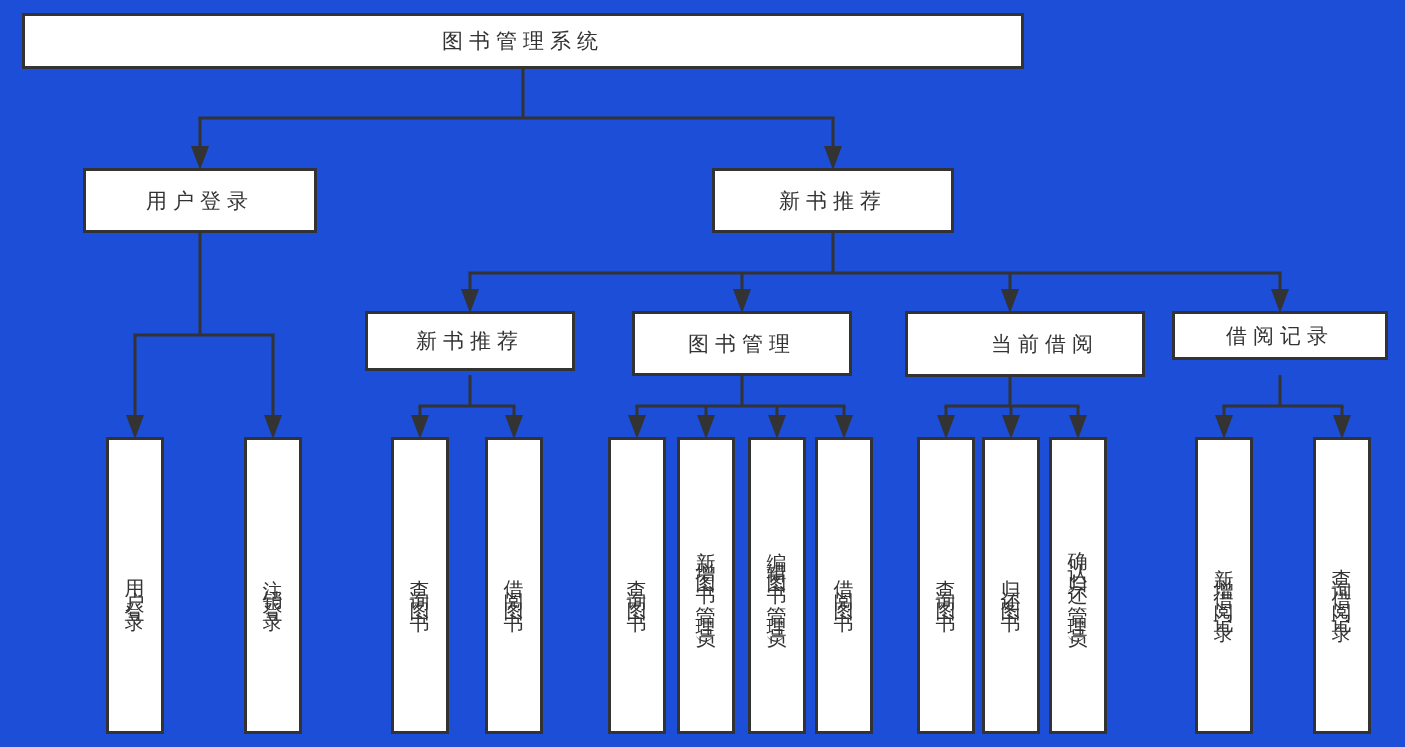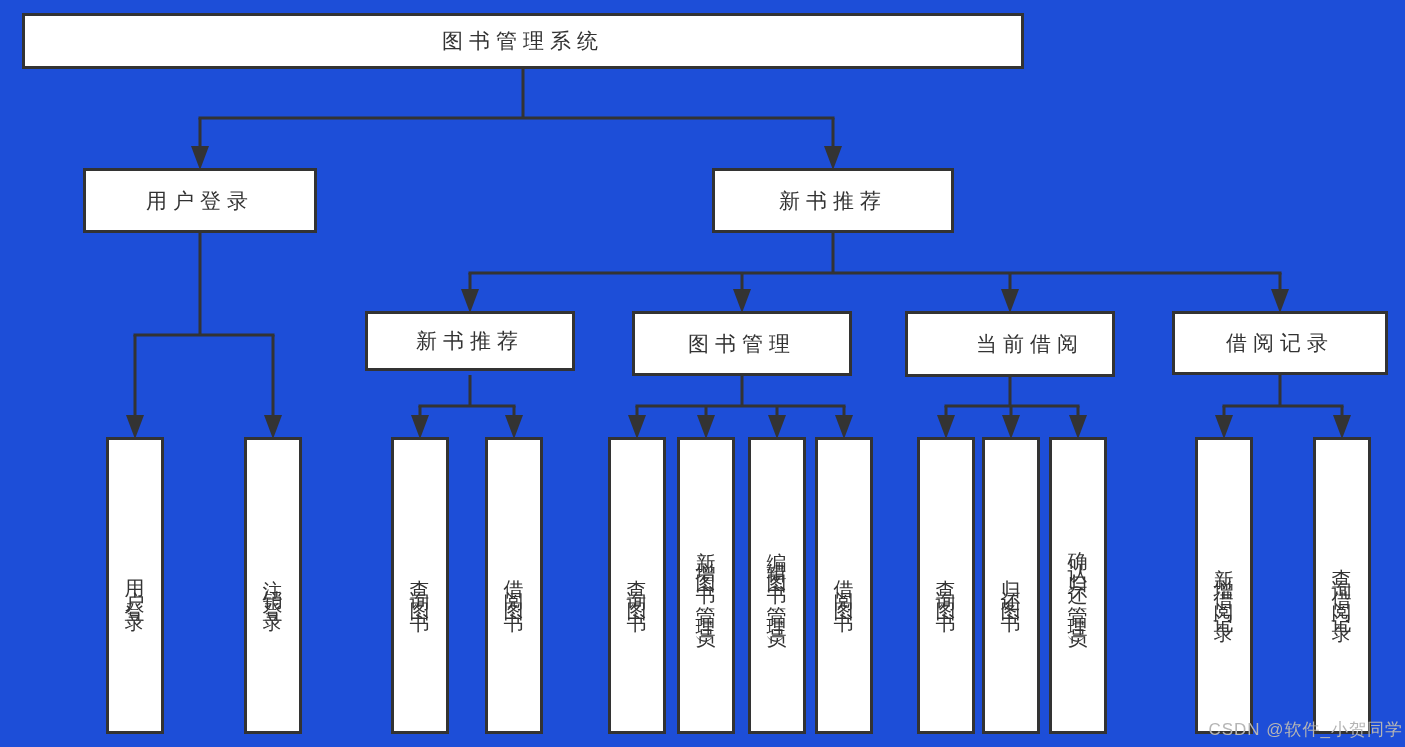--- a/index.html
+++ b/index.html
@@ -104,24 +104,24 @@
       </div>
       <div class="node" style="left: 712px; top: 168px; width: 242px; height: 65px;">
         <span class="lbl">新书推荐</span>
       </div>
       <div class="node" style="left: 365px; top: 311px; width: 210px; height: 60px;">
         <span class="lbl">新书推荐</span>
       </div>
       <div class="node" style="left: 632px; top: 311px; width: 220px; height: 65px;">
         <span class="lbl">图书管理</span>
       </div>
-      <div class="node" style="left: 905px; top: 311px; width: 210px; height: 66px; padding-left: 40px;">
+      <div class="node" style="left: 905px; top: 311px; width: 240px; height: 66px; padding-left: 40px;">
         <span class="lbl">当前借阅</span>
       </div>
-      <div class="node" style="left: 1172px; top: 311px; width: 216px; height: 64px;">
+      <div class="node" style="left: 1172px; top: 311px; width: 216px; height: 49px;">
         <span class="lbl">借阅记录</span>
       </div>
       <div class="node v" style="left: 106px; top: 437px; width: 58px; height: 297px;">
         <span class="lbl">用户登录</span>
       </div>
       <div class="node v" style="left: 244px; top: 437px; width: 58px; height: 297px;">
         <span class="lbl">注销登录</span>
       </div>
       <div class="node v" style="left: 391px; top: 437px; width: 58px; height: 297px;">
         <span class="lbl">查询图书</span>
@@ -150,14 +150,13 @@
       <div class="node v" style="left: 1049px; top: 437px; width: 58px; height: 297px;">
         <span class="lbl">确认归还（管理员）</span>
       </div>
       <div class="node v" style="left: 1195px; top: 437px; width: 58px; height: 297px;">
         <span class="lbl">新增借阅记录</span>
       </div>
       <div class="node v" style="left: 1313px; top: 437px; width: 58px; height: 297px;">
         <span class="lbl">查询借阅记录</span>
       </div>
     </div>
-  <div class="watermark">CSDN @软件_小贺同学</div>
 </div>
 
 </body></html>

